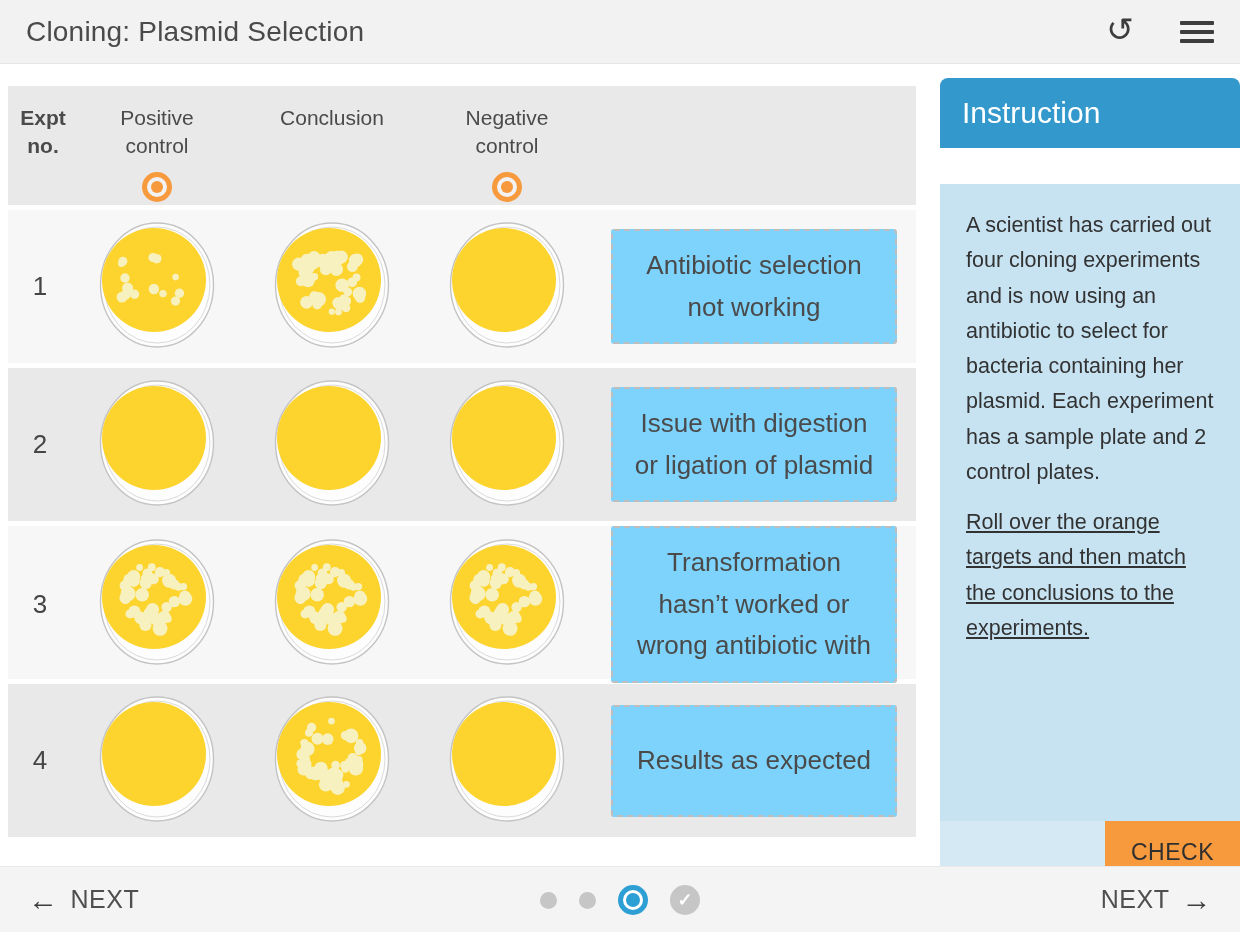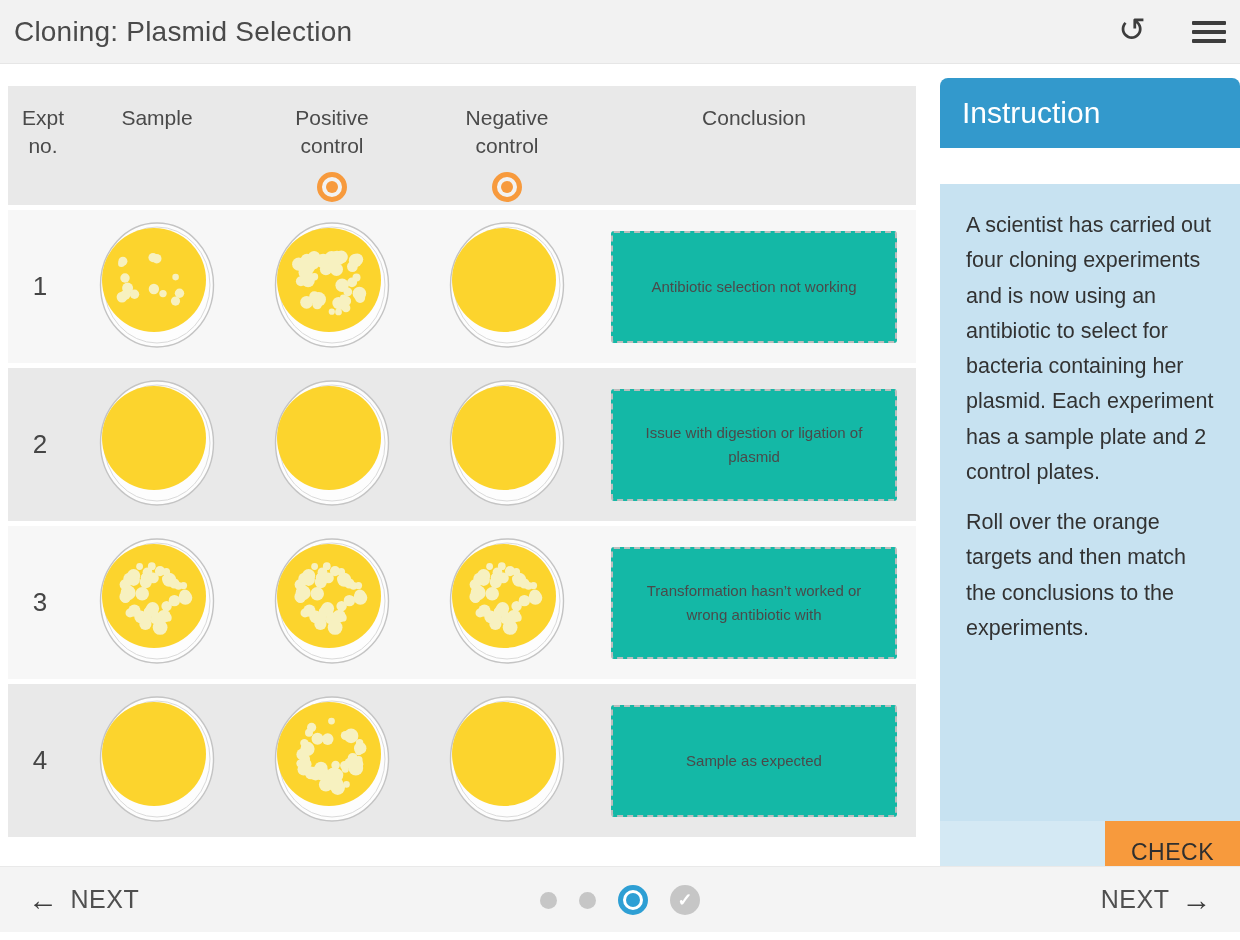--- a/index.html
+++ b/index.html
@@ -2,62 +2,62 @@
 <html><head>
 <meta charset="utf-8">
 <style>
   * { margin:0; padding:0; box-sizing:border-box; }
   html,body { width:1240px; height:940px; background:#ffffff; overflow:hidden;
               font-family:"Liberation Sans", sans-serif; }
 
   
   .topbar { position:absolute; left:0; top:0; width:1240px; height:64px;
             background:#f2f2f2; border-bottom:1px solid #e6e6e6;
-            display:flex; align-items:center; padding:0 14px; }
+            display:flex; align-items:center; padding:0 26px; }
   .topbar-title { font-size:28px; color:#4a4a4a; flex:1 1 auto; letter-spacing:.2px; }
   .reset-btn { font-size:33px; color:#3d3d3d; line-height:1; cursor:pointer;
                margin-right:46px; transform:translateY(-2px); background:none; border:none; }
   .menu-btn { display:flex; flex-direction:column; gap:5px; cursor:pointer;
               background:none; border:none; }
   .menu-btn span { display:block; width:34px; height:4px; background:#3d3d3d; border-radius:1px; }
 
   
   .table-panel { position:absolute; left:8px; top:86px; width:908px; }
   .t-grid { display:grid; grid-template-columns:64px 170px 180px 170px 1fr; }
   .t-head { background:#e9e9e9; height:119px; margin-bottom:5px; }
   .t-row  { height:153px; margin-bottom:5px; align-items:center; }
   .row-light { background:#f7f7f7; }
   .row-dark  { background:#e9e9e9; }
 
   .th { display:flex; flex-direction:column; align-items:center;
         padding-top:18px; font-size:21px; color:#4a4a4a; text-align:center; line-height:1.35; }
-  .th-expt { width:64px; padding-left:6px; }
+  .th-expt { width:64px; padding-left:6px;font-weight:bold; }
   .th-expt div { width:52px; }
   .target { box-sizing:border-box; width:30px; height:30px; border:5px solid #f79a3d;
             border-radius:50%; background:#f2f2f2; display:flex; align-items:center;
             justify-content:center; margin-top:11px; cursor:pointer; }
   .target-dot { width:12px; height:12px; background:#f79a3d; border-radius:50%; }
 
   .td-num { font-size:26px; color:#454545; text-align:center; }
   .td-plate { display:flex; justify-content:center; align-items:center; }
   .td-conc { display:flex; justify-content:center; align-items:center; }
-  .conc-box { width:286px; min-height:112px; background:#14b8a6;
+  .conc-box { width:286px; min-height:112px; background:#7dd3fc;
               border:2px dashed #bdbdbd; border-radius:3px;
               display:flex; align-items:center; justify-content:center;
-              font-size:15px; color:#4a4a4a; text-align:center; line-height:1.6;
+              font-size:26px; color:#4a4a4a; text-align:center; line-height:1.6;
               padding:14px 16px; cursor:grab; }
 
   
   .sidebar { position:absolute; left:940px; top:78px; width:300px; height:770px; }
   .sb-head { height:70px; background:#3399cc; border-radius:8px 8px 0 0;
              color:#ffffff; font-size:30px; display:flex; align-items:center;
              padding-left:22px; }
   .sb-body { height:637px; background:#c7e2f1; padding:24px 26px 0 26px;
              color:#323232; font-size:21.5px; line-height:1.64;margin-top:36px; }
-  .sb-body p + p { margin-top:15px; }
+  .sb-body p + p { margin-top:15px;text-decoration:underline; }
   .sb-foot { position:relative; height:63px; background:#d4e9f4;
              border-radius:0 0 8px 8px; }
   .check-btn { position:absolute; right:0; bottom:0; width:135px; height:63px;
                background:#f79a3d; border:none; border-radius:0 0 8px 0;
                font-family:"Liberation Sans", sans-serif;
                font-size:23px; color:#2f2f2f; cursor:pointer; letter-spacing:.5px; }
 
   
   .bottombar { position:absolute; left:0; top:866px; width:1240px; height:66px;
                background:#f4f4f4; border-top:1px solid #e9e9e9;
@@ -93,36 +93,33 @@
   </button>
 </div>
 
 <div class="table-panel">
 
   <div class="t-grid t-head">
     <div class="th th-expt">
       <div>Expt no.</div>
     </div>
     <div class="th">
-      <div>Sample</div>
-    </div>
-    <div class="th">
       <div style="width:100px">Positive control</div>
       <span class="target">
         <span class="target-dot"></span>
       </span>
+    </div>
+    <div class="th">
+      <div>Conclusion</div>
     </div>
     <div class="th">
       <div style="width:100px">Negative control</div>
       <span class="target">
         <span class="target-dot"></span>
       </span>
-    </div>
-    <div class="th">
-      <div>Conclusion</div>
     </div>
   </div>
 
   <div class="t-grid t-row row-light">
     <div class="td-num">1</div>
     <div class="td-plate">
         <span><svg width="118" height="128" viewBox="0 0 118 128">
             <ellipse cx="59" cy="64" rx="56.5" ry="62" fill="#fdfdfd" stroke="#c4c4c4" stroke-width="1.4"></ellipse>
             <ellipse cx="59" cy="64" rx="53" ry="58" fill="none" stroke="#dadada" stroke-width="1"></ellipse>
             <circle cx="56" cy="59" r="52" fill="#fcd42d"></circle>
@@ -444,21 +441,21 @@
           </svg></span>
       </div>
     <div class="td-plate">
         <span><svg width="118" height="128" viewBox="0 0 118 128">
             <ellipse cx="59" cy="64" rx="56.5" ry="62" fill="#fdfdfd" stroke="#c4c4c4" stroke-width="1.4"></ellipse>
             <ellipse cx="59" cy="64" rx="53" ry="58" fill="none" stroke="#dadada" stroke-width="1"></ellipse>
             <circle cx="56" cy="59" r="52" fill="#fcd42d"></circle>
           </svg></span>
       </div>
     <div class="td-conc">
-      <div class="conc-box">Sample as expected</div>
+      <div class="conc-box">Results as expected</div>
     </div>
   </div>
 </div>
 
 <div class="sidebar">
   <div class="sb-head">Instruction</div>
   <div class="sb-body">
     <p>A scientist has carried out four cloning experiments and is now using an antibiotic to select for bacteria containing her plasmid. Each experiment has a sample plate and 2 control plates.</p>
     <p>Roll over the orange targets and then match the conclusions to the experiments.</p>
   </div>

